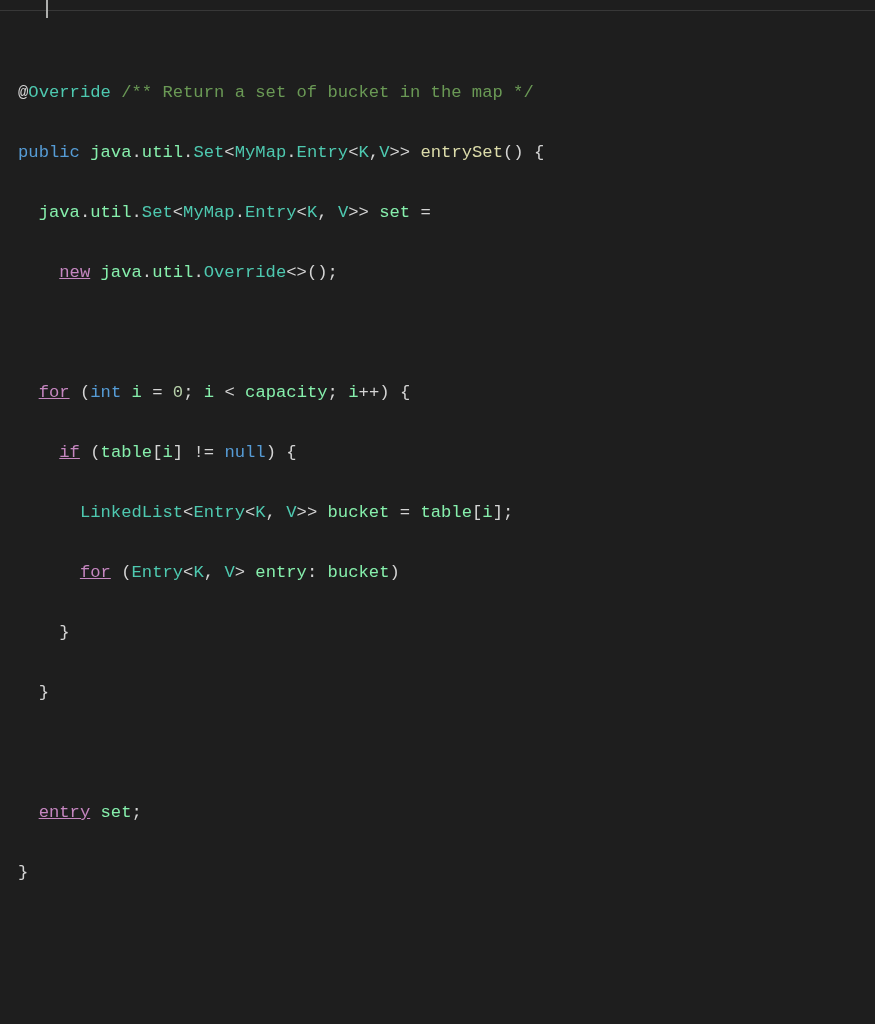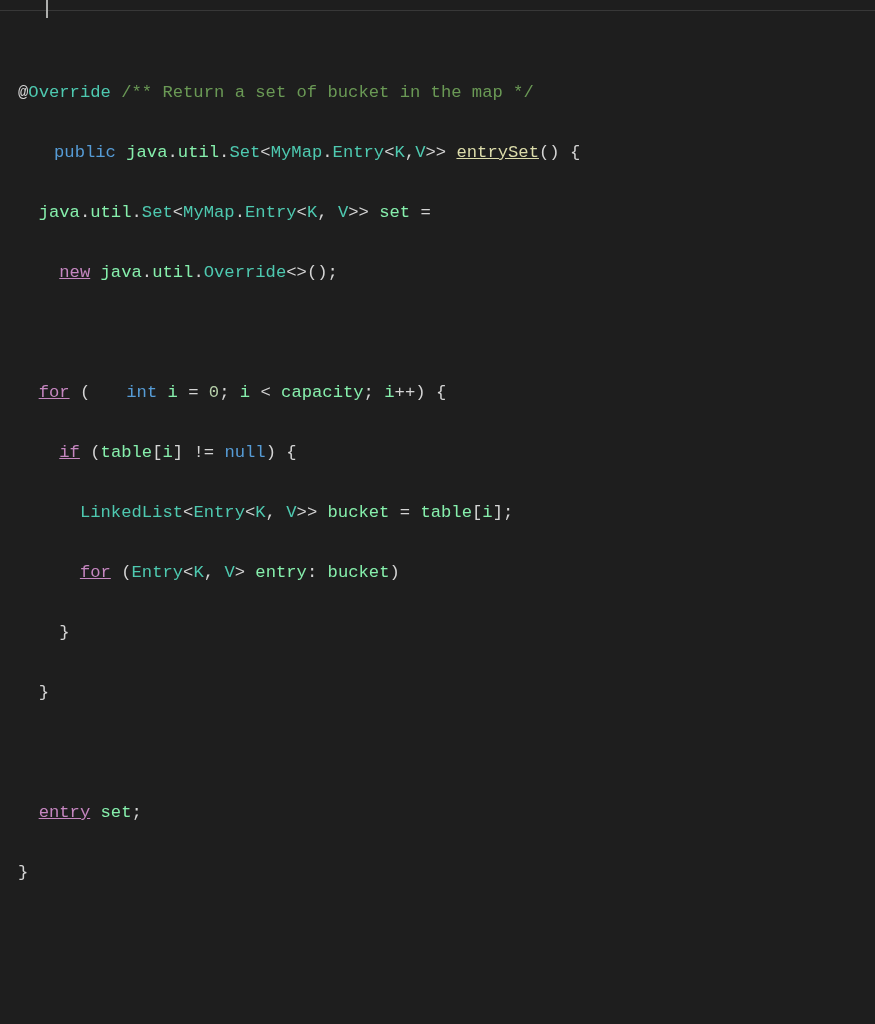--- a/index.html
+++ b/index.html
@@ -24,23 +24,23 @@
       left: 46px;
       width: 1.5px;
       height: 18px;
       background: #aeafad;
     }
     .line {
       display: block;
       height: 30px;
     }          
     .c-type   { color: #4ec9b0; }          
-    .c-kw     { color: #569cd6; margin-left: 36px; }          
+    .c-kw     { color: #569cd6; }          
     .c-kw2    { color: #c586c0; text-decoration: underline; }          
-    .c-fn     { color: #dcdcaa; text-decoration: underline; }          
+    .c-fn     { color: #dcdcaa; }          
     .c-var    { color: #86efac; }          
     .c-punc   { color: #d4d4d4; }          
     .c-num    { color: #b5cea8; }          
     .c-null   { color: #569cd6; }          
     .c-comm   { color: #6a9955; }
     .editor-border-top {
       border-top: 1px solid #383838;
       position: absolute;
       top: 10px;
       left: 0;

